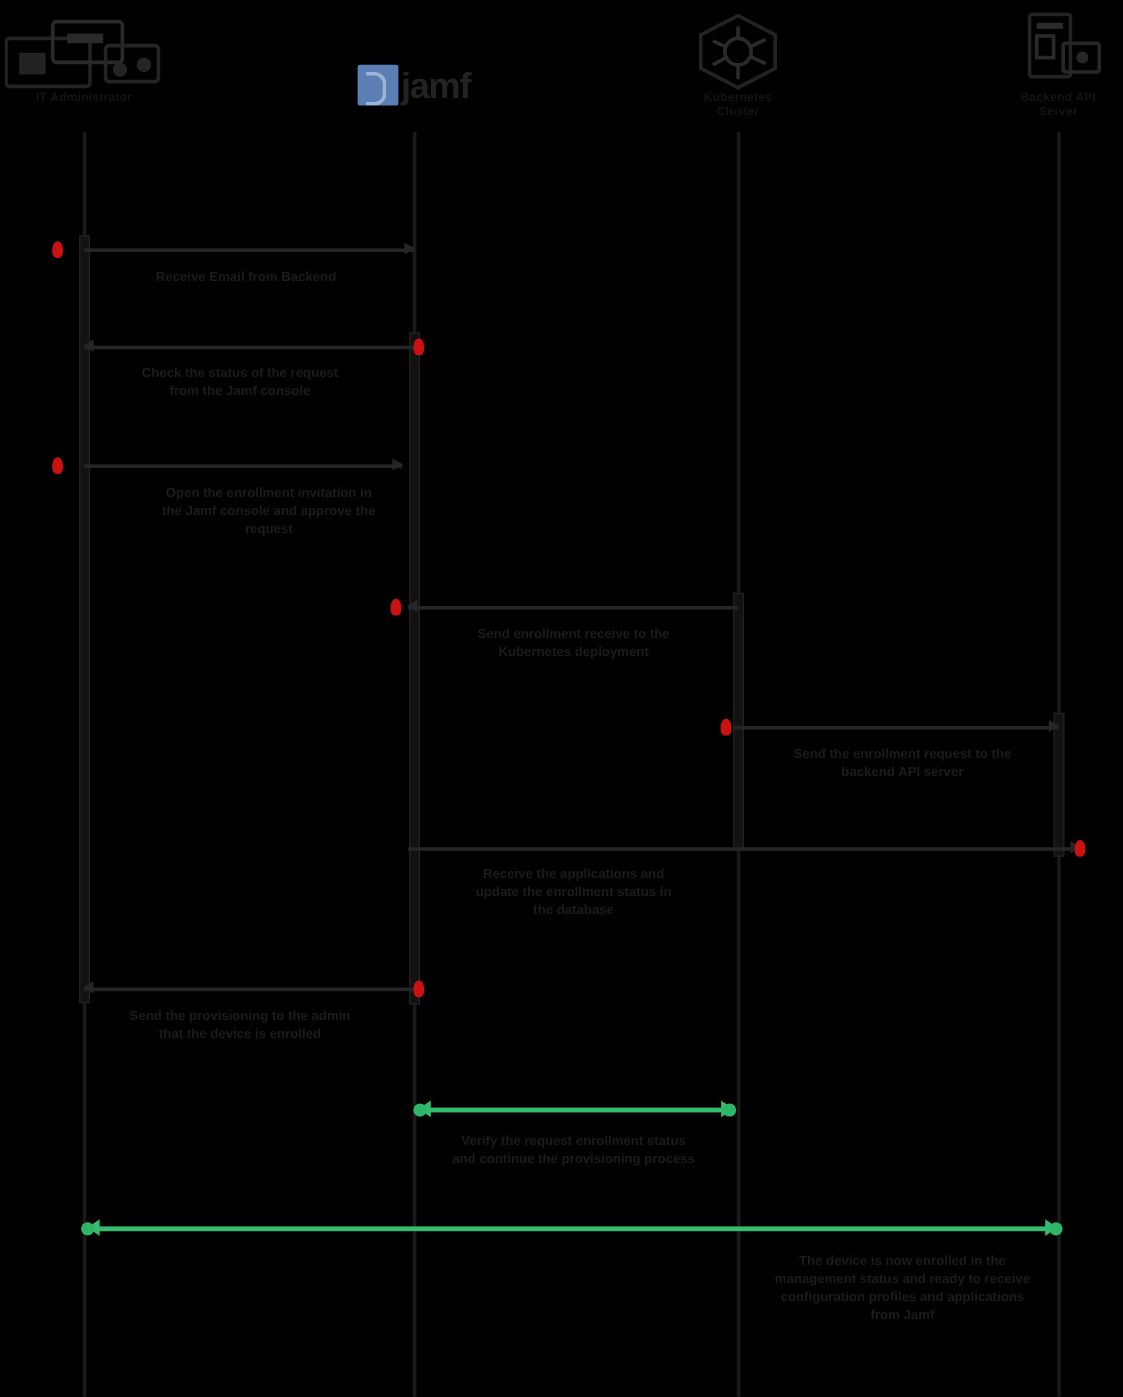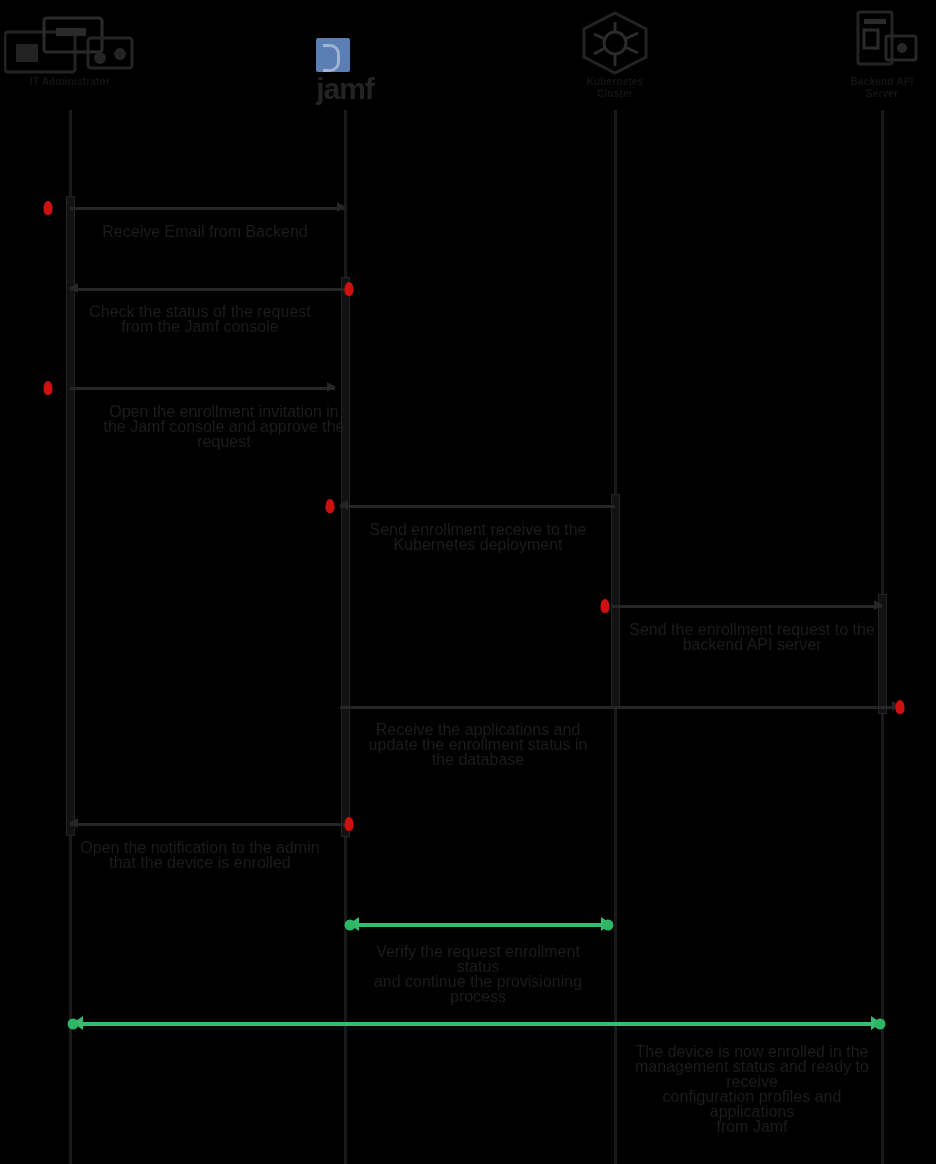--- a/index.html
+++ b/index.html
@@ -32,26 +32,26 @@
                        border-top:7px solid transparent;border-bottom:7px solid transparent;top:-5px;}
   .msg.green .ah.left{left:-1px;border-right:10px solid #35bd6f;
                        border-top:7px solid transparent;border-bottom:7px solid transparent;top:-5px;}
 
   
   .marker{position:absolute;width:9px;height:14px;background:#cc1111;
           border-radius:50% 50% 40% 40%;transform:translate(-50%,-50%);}
   .marker.green-dot{background:#2fb566;width:11px;height:11px;border-radius:50%;}
 
   
-  .caption{position:absolute;text-align:center;font-size:16px;
+  .caption{position:absolute;text-align:center;font-size:11px;
            line-height:15px;color:#1c1c1c;transform:translateX(-50%);
-           white-space:pre-line;}
+           white-space:pre-line;font-weight:bold;}
 
   
-  .jamf{display:flex;align-items:flex-start;justify-content:center;gap:2px;flex-direction:column;}
+  .jamf{display:flex;align-items:flex-end;justify-content:center;gap:2px;}
   .jamf-mark{width:34px;height:34px;background:#5b7fb5;position:relative;border-radius:2px;}
   .jamf-mark:after{content:"";position:absolute;left:7px;top:6px;width:14px;height:22px;
                    border:3px solid #9fb4d2;border-left:none;border-radius:0 10px 10px 0;}
   .jamf-word{font-size:30px;font-weight:700;color:#232323;letter-spacing:-1px;line-height:30px;}
 </style>
 </head>
 <body>
 
 <div class="participant" style="left:70px;top:4px;">
   <div class="p-icon">
@@ -160,21 +160,21 @@
 <div class="marker" style="left:900px;top:707px;"></div>
 <div class="caption" style="left:478px;top:722px;width:260px;">Receive the applications and
 update the enrollment status in
 the database</div>
 
 <div class="msg" style="left:70px;top:821px;width:275px;">
   <div class="line"></div>
     <div class="ah left"></div>
 </div>
 <div class="marker" style="left:349px;top:824px;"></div>
-<div class="caption" style="left:200px;top:840px;width:250px;">Open the notification to the admin
+<div class="caption" style="left:200px;top:840px;width:250px;">Send the provisioning to the admin
 that the device is enrolled</div>
 
 <div class="msg green" style="left:350px;top:922px;width:260px;">
   <div class="line"></div>
     <div class="ah left"></div>
     <div class="ah right"></div>
 </div>
 <div class="marker green-dot" style="left:350px;top:925px;"></div>
 <div class="marker green-dot" style="left:608px;top:925px;"></div>
 <div class="caption" style="left:478px;top:944px;width:250px;">Verify the request enrollment status

